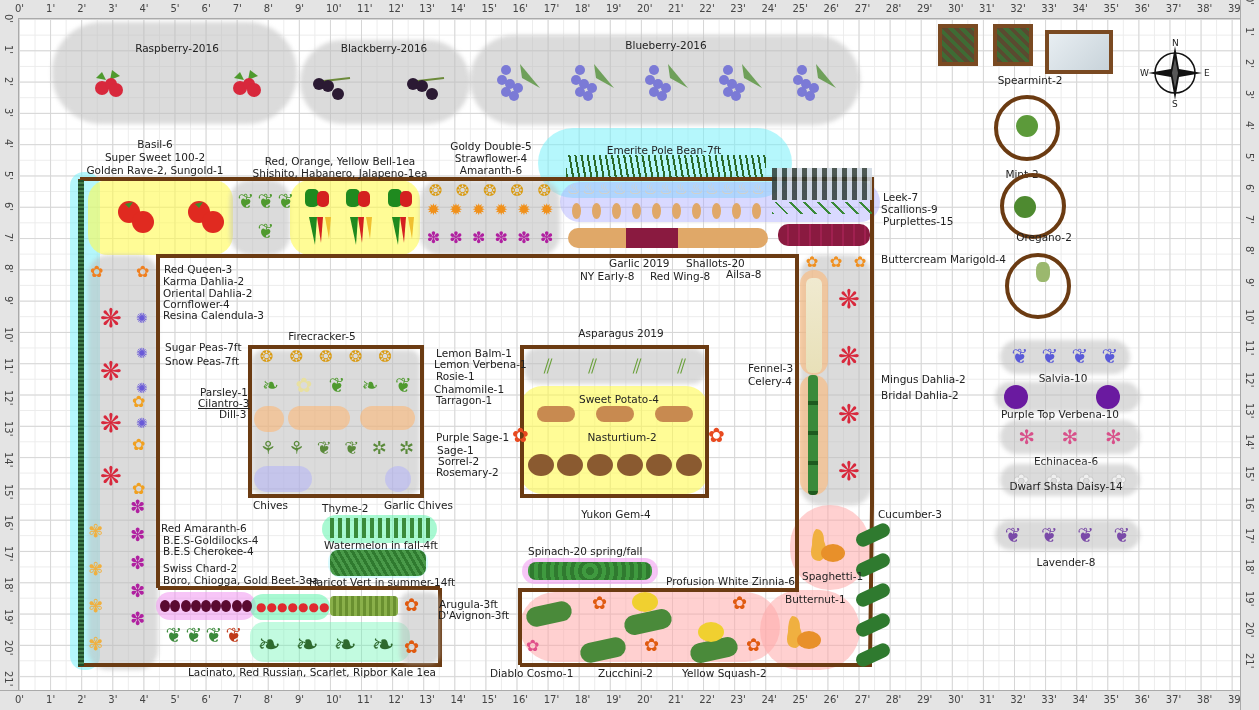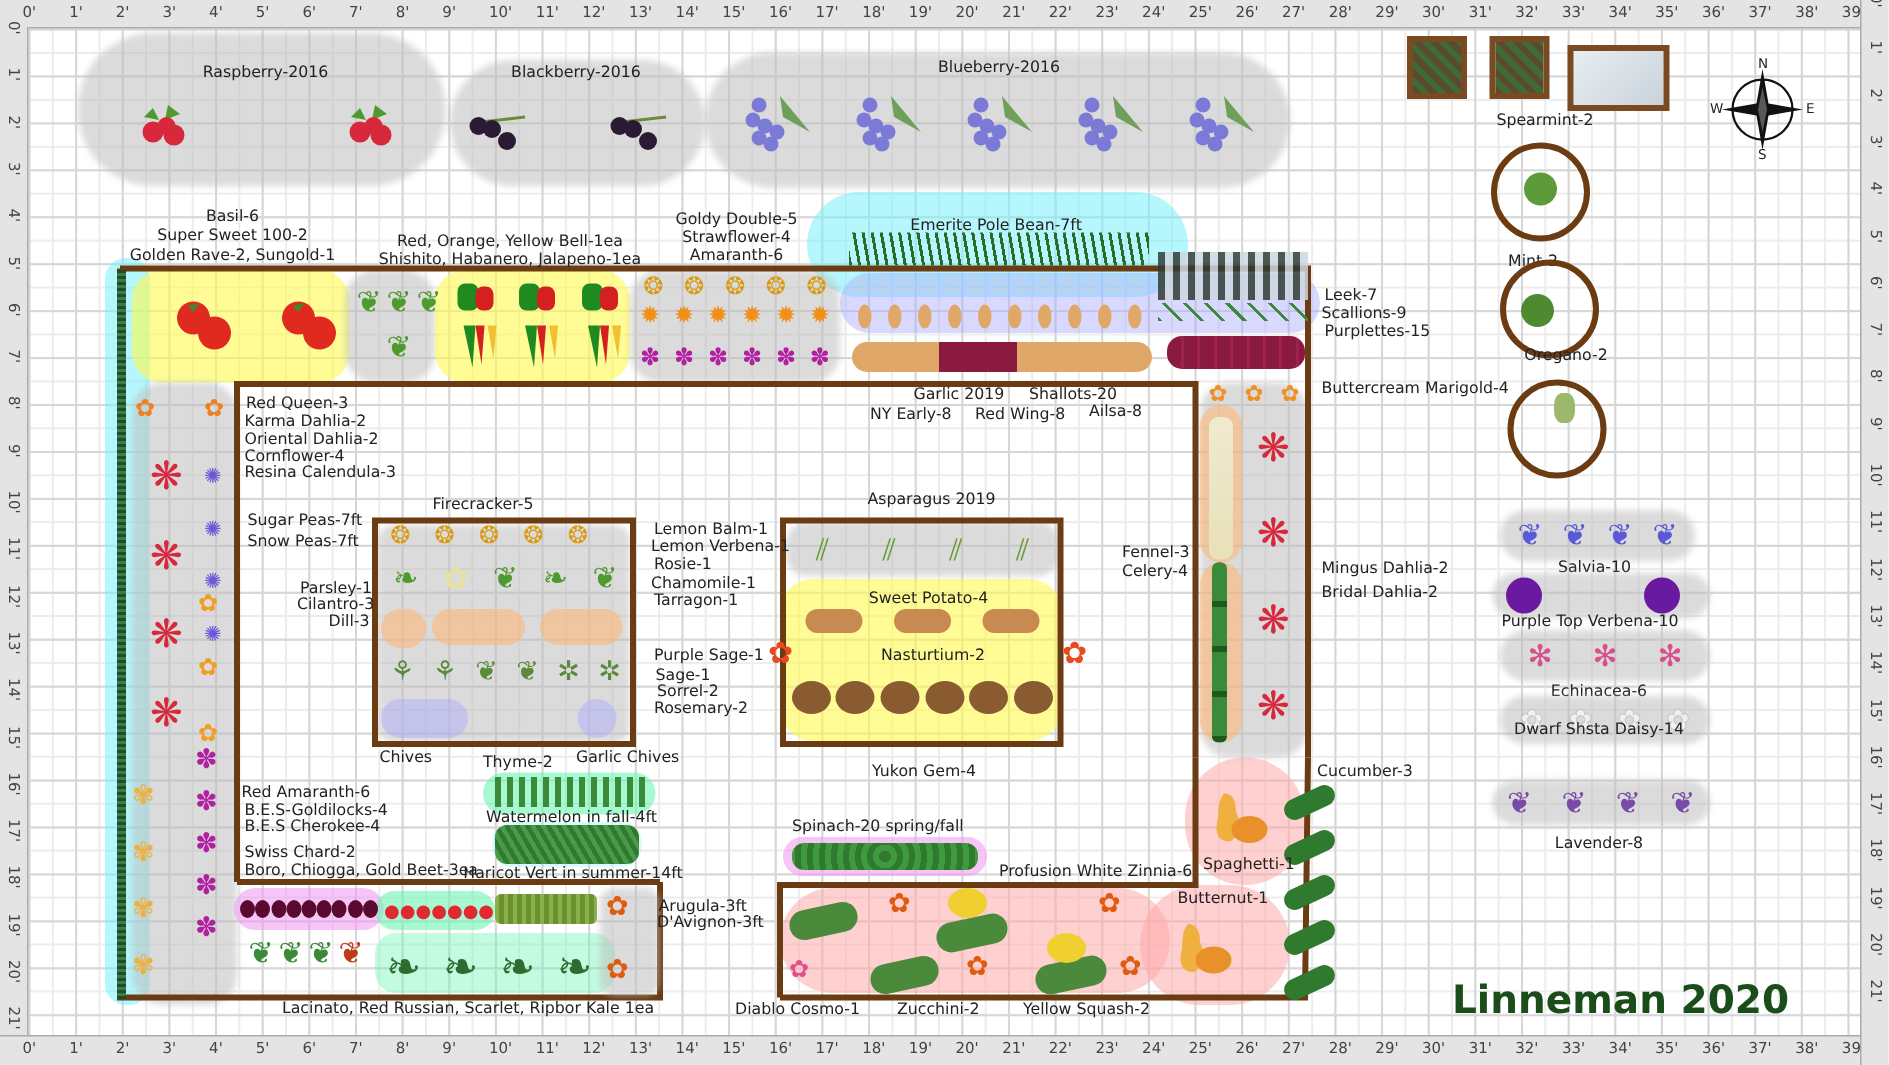--- a/index.html
+++ b/index.html
@@ -660,21 +660,21 @@
   <div class="lbl" style="left:163px;top:309px;">Resina Calendula-3</div>
   <div class="lbl" style="left:165px;top:341px;">Sugar Peas-7ft</div>
   <div class="lbl" style="left:165px;top:355px;">Snow Peas-7ft</div>
   <div class="lbl c" style="left:322px;top:330px;">Firecracker-5</div>
   <div class="lbl" style="left:436px;top:347px;">Lemon Balm-1</div>
   <div class="lbl" style="left:434px;top:358px;">Lemon Verbena-1</div>
   <div class="lbl" style="left:436px;top:370px;">Rosie-1</div>
   <div class="lbl" style="left:434px;top:383px;">Chamomile-1</div>
   <div class="lbl" style="left:436px;top:394px;">Tarragon-1</div>
   <div class="lbl" style="left:200px;top:386px;">Parsley-1</div>
-  <div class="lbl" style="left:198px;top:397px;">Cilantro-3</div>
+  <div class="lbl" style="left:198px;top:397px;text-decoration:underline;">Cilantro-3</div>
   <div class="lbl" style="left:219px;top:408px;">Dill-3</div>
   <div class="lbl" style="left:436px;top:431px;">Purple Sage-1</div>
   <div class="lbl" style="left:437px;top:444px;">Sage-1</div>
   <div class="lbl" style="left:438px;top:455px;text-align:center;">Sorrel-2</div>
   <div class="lbl" style="left:436px;top:466px;">Rosemary-2</div>
   <div class="lbl" style="left:253px;top:499px;">Chives</div>
   <div class="lbl" style="left:322px;top:502px;">Thyme-2</div>
   <div class="lbl" style="left:384px;top:499px;">Garlic Chives</div>
   <div class="lbl c" style="left:621px;top:327px;">Asparagus 2019</div>
   <div class="lbl c" style="left:619px;top:393px;">Sweet Potato-4</div>
@@ -697,14 +697,13 @@
   <div class="lbl c" style="left:312px;top:666px;">Lacinato, Red Russian, Scarlet, Ripbor Kale 1ea</div>
   <div class="lbl" style="left:528px;top:545px;">Spinach-20 spring/fall</div>
   <div class="lbl" style="left:666px;top:575px;">Profusion White Zinnia-6</div>
   <div class="lbl" style="left:802px;top:570px;">Spaghetti-1</div>
   <div class="lbl" style="left:785px;top:593px;">Butternut-1</div>
   <div class="lbl" style="left:490px;top:667px;">Diablo Cosmo-1</div>
   <div class="lbl" style="left:598px;top:667px;">Zucchini-2</div>
   <div class="lbl" style="left:682px;top:667px;">Yellow Squash-2</div>
 
 
-  <div class="title" style="left:968px;top:652px;">Linneman 2020</div>
 </div>
 
 </body></html>

